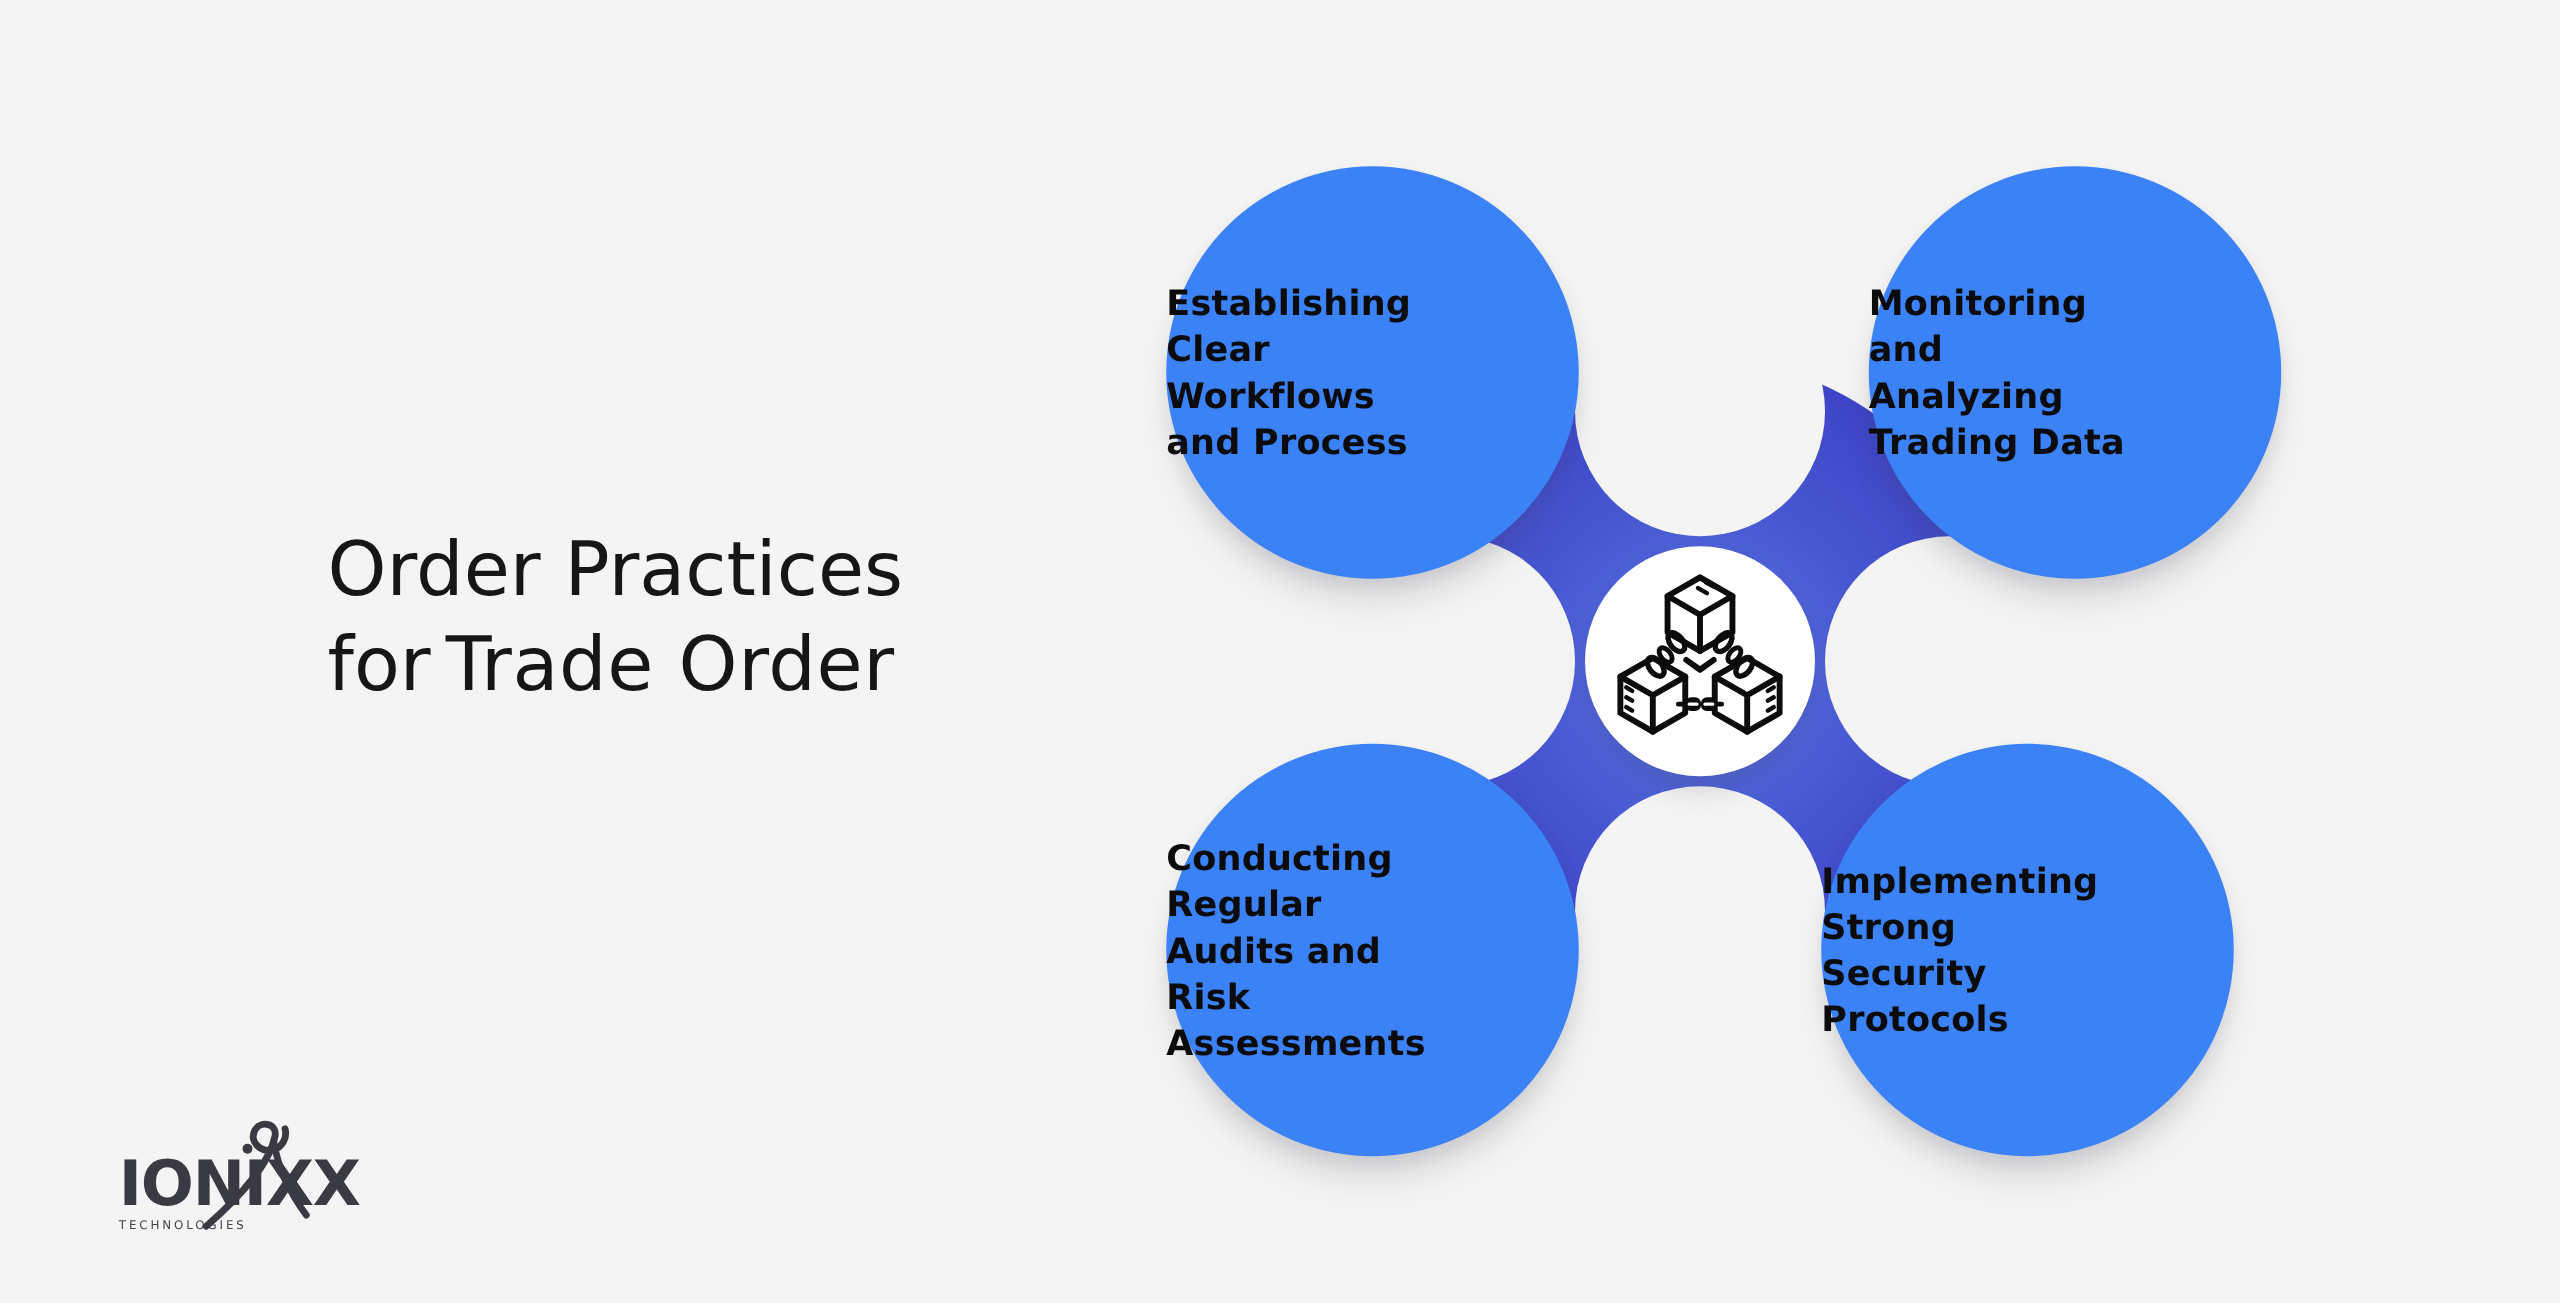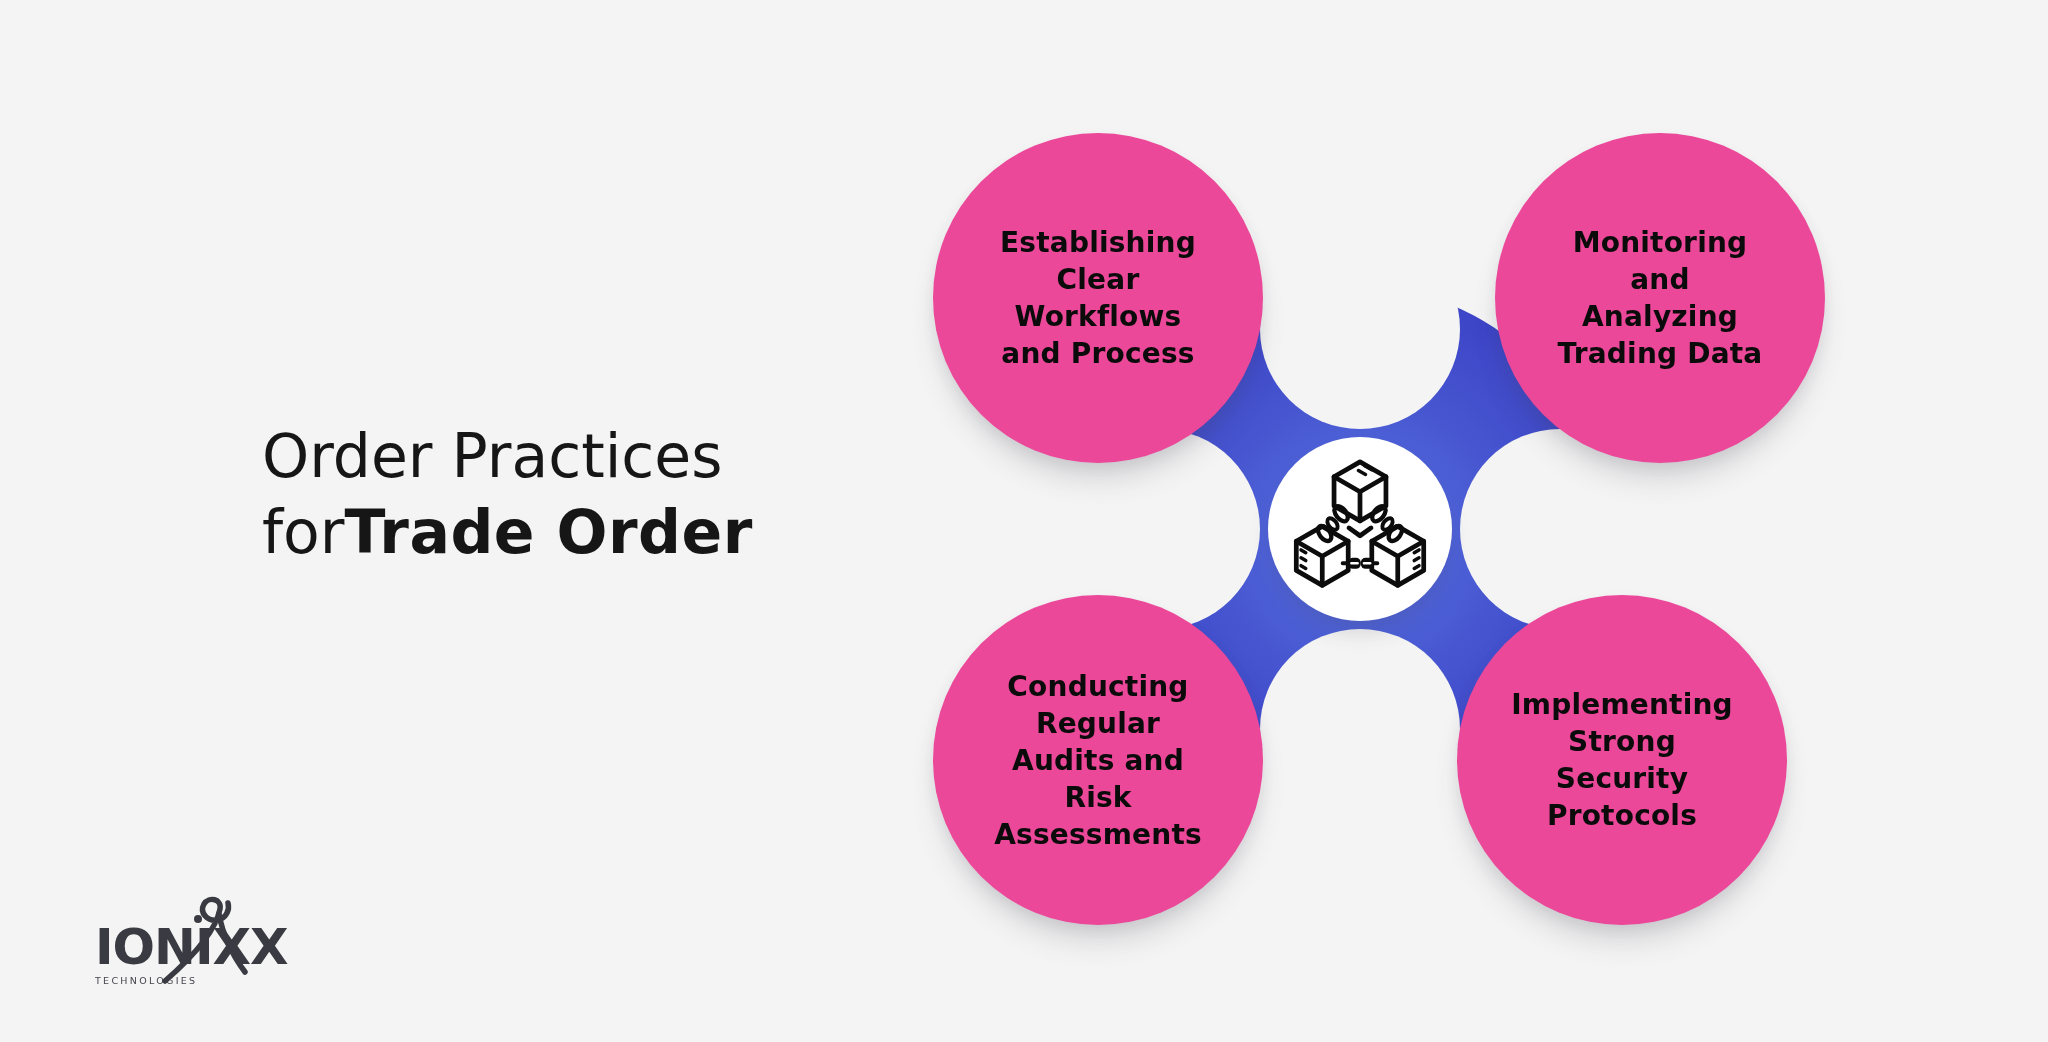--- a/index.html
+++ b/index.html
@@ -15,29 +15,29 @@
   
   .blob{position:absolute;left:0;top:0;width:2048px;height:1042px;}
 
   
   .title{
     position:absolute;left:262px;top:418px;
     font-size:60px;line-height:76px;color:#161616;
     letter-spacing:0;white-space:nowrap;
   }
   .t-light{font-weight:400;}
-  .t-bold{font-weight:700;letter-spacing:.5px;}
-  .t-light.m-r{margin-right:0;}
+  .t-bold{font-weight:400;letter-spacing:.5px;}
+  .t-light.m-r{margin-right:12px;}
 
   
   .node{
     position:absolute;width:330px;height:330px;border-radius:50%;
-    background:#ec4899;
+    background:#3b82f6;
     box-shadow:0 22px 30px -8px rgba(70,70,85,.20), 0 6px 14px rgba(70,70,85,.08);
-    display:flex;flex-direction:column;align-items:center;justify-content:center;
+    display:flex;flex-direction:column;align-items:flex-start;justify-content:center;
     text-align:center;color:#0b0b0b;font-weight:700;
     font-size:28px;line-height:37px;letter-spacing:.2px;
   }
   .node-tl{left:933px;top:133px;}
   .node-tr{left:1495px;top:133px;}
   .node-bl{left:933px;top:595px;}
   .node-br{left:1457px;top:595px;}
 
   
   .center-badge{

